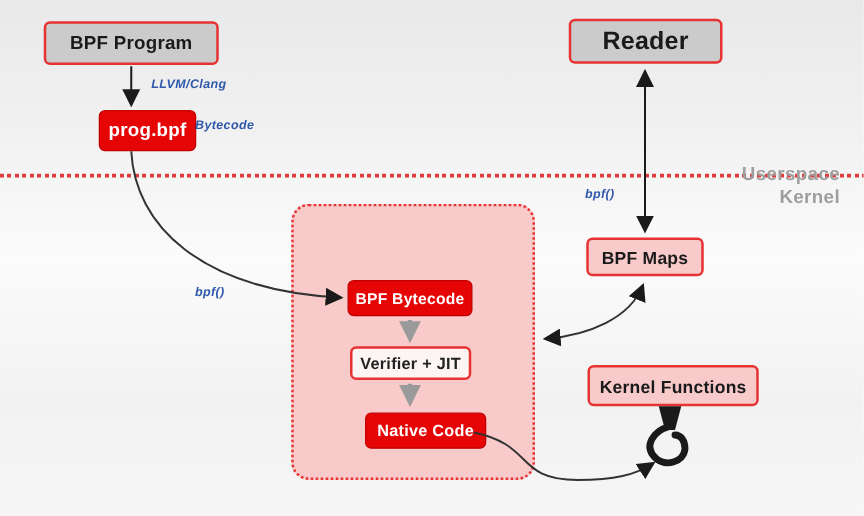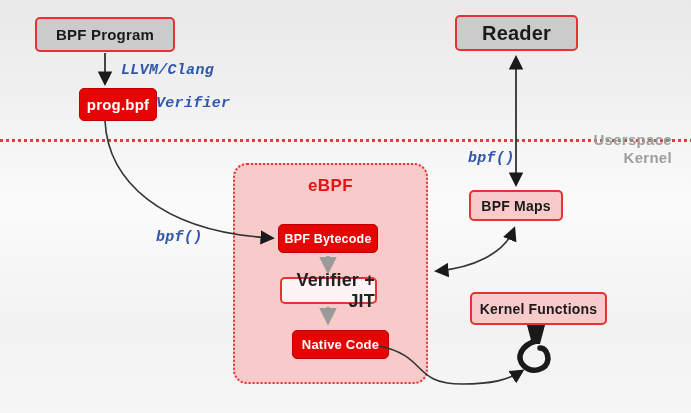--- a/index.html
+++ b/index.html
@@ -10,21 +10,21 @@
   }
   .box{
     position:absolute;display:flex;align-items:center;justify-content:center;
     box-sizing:border-box;border-radius:5px;font-weight:700;letter-spacing:.2px;
     color:#1a1a1a;text-align:right;
   }
   .gray-box{background:#cbcbcb;border:2px solid #e63232;font-size:15px;}
   .red-box{background:#e60505;border:1px solid #c00000;color:#fff;}
   .pink-box{background:#f9caca;border:2px solid #e63232;font-size:14px;}
   .white-box{background:#fdf4f4;border:2px solid #e63232;color:#222;}
-  .hand{position:absolute;font-style:italic;font-weight:700;color:#2f58ab;font-size:15px;letter-spacing:.3px;font-family:Liberation Mono, monospace;}
+  .hand{position:absolute;font-style:italic;font-weight:700;color:#2f58ab;font-size:10px;letter-spacing:.3px;}
   .region-label{position:absolute;right:19px;color:#9e9e9e;font-weight:700;font-size:15px;letter-spacing:.3px;}
   .divider{
     position:absolute;left:0;top:139px;width:691px;height:3px;
     background:repeating-linear-gradient(90deg,#e13c3c 0 3px,transparent 3px 6px);
   }
   .ebpf-container{
     position:absolute;left:233px;top:163px;width:195px;height:221px;box-sizing:border-box;
     background:#f8caca;border:2px dotted #e63232;border-radius:14px;
   }
   .ebpf-title{position:absolute;left:233px;top:176px;width:195px;text-align:center;
@@ -36,31 +36,30 @@
 
 <div class="stage">
 
   <div class="divider"></div>
   <div class="region-label" style="top:131px;text-align:center;">Userspace</div>
   <div class="region-label" style="top:149px;">Kernel</div>
 
   <div class="box gray-box" style="left:35px;top:17px;width:140px;height:35px;">BPF Program</div>
   <div class="hand" style="left:121px;top:62px;">LLVM/Clang</div>
   <div class="box red-box" style="left:79px;top:88px;width:78px;height:33px;font-size:15px;">prog.bpf</div>
-  <div class="hand" style="left:156px;top:95px;">Verifier</div>
+  <div class="hand" style="left:156px;top:95px;">Bytecode</div>
   <div class="box gray-box" style="left:455px;top:15px;width:123px;height:36px;font-size:20px;">Reader</div>
 
   <div class="hand" style="left:468px;top:150px;">bpf()</div>
   <div class="hand" style="left:156px;top:229px;">bpf()</div>
 
   <div class="ebpf-container"></div>
-  <div class="ebpf-title">eBPF</div>
 
   <div class="box red-box" style="left:278px;top:224px;width:100px;height:29px;font-size:12.5px;">BPF Bytecode</div>
-  <div class="box white-box" style="left:280px;top:277px;width:97px;height:27px;font-size:18px;">Verifier + JIT</div>
+  <div class="box white-box" style="left:280px;top:277px;width:97px;height:27px;font-size:13px;">Verifier + JIT</div>
   <div class="box red-box" style="left:292px;top:330px;width:97px;height:29px;font-size:13px;">Native Code</div>
 
   <div class="box pink-box" style="left:469px;top:190px;width:94px;height:31px;">BPF Maps</div>
   <div class="box pink-box" style="left:470px;top:292px;width:137px;height:33px;">Kernel Functions</div>
 
   <svg class="overlay" width="691" height="413" viewBox="0 0 691 413">
     <defs>
       <marker id="ah-dark" viewBox="0 0 10 10" refX="8" refY="5" markerWidth="9" markerHeight="9" orient="auto-start-reverse">
         <path d="M0,0 L10,5 L0,10 z" fill="#1a1a1a"></path>
       </marker>

